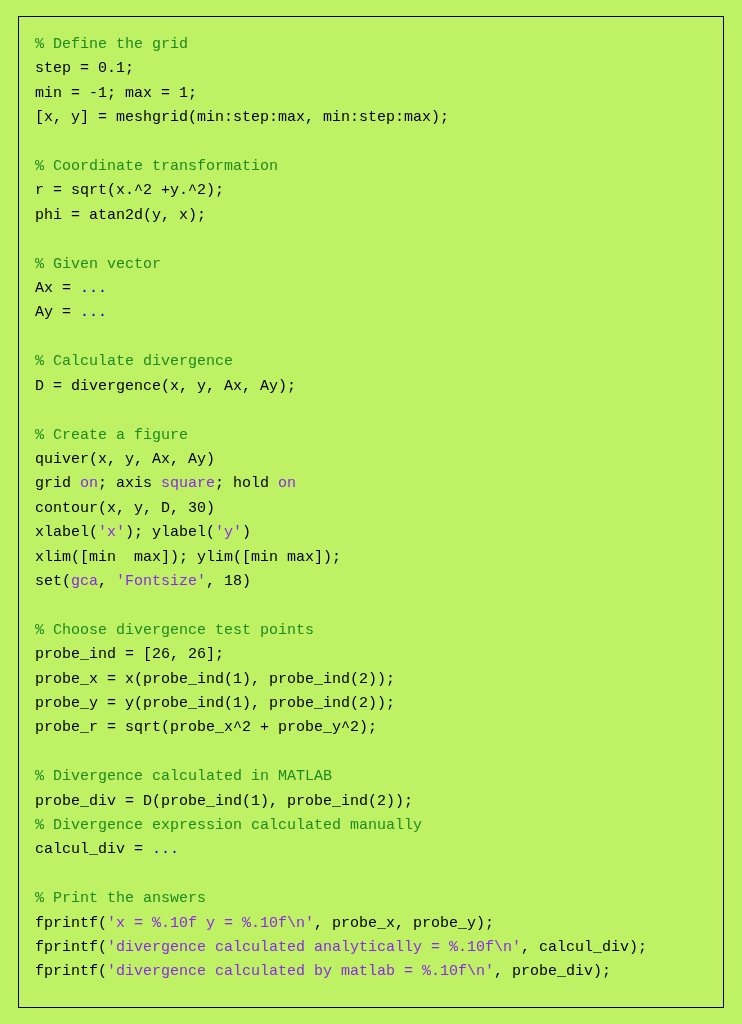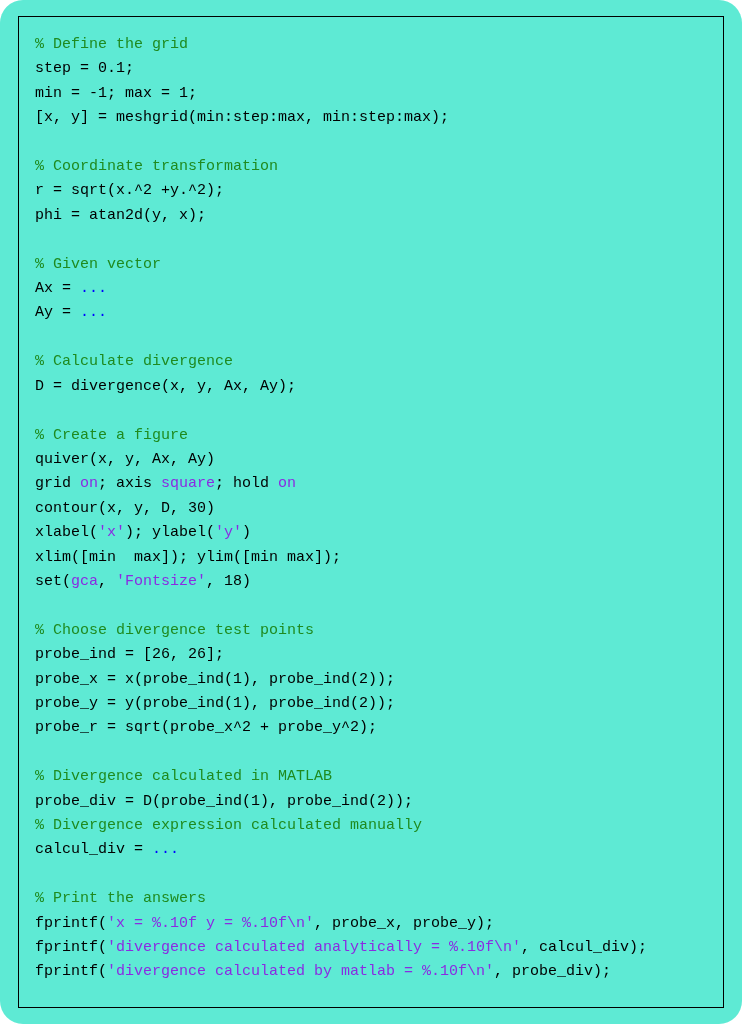--- a/index.html
+++ b/index.html
@@ -4,23 +4,22 @@
 <style>
   html, body {
     margin: 0;
     padding: 0;
     background: #ffffff;
   }
   .page {
     box-sizing: border-box;
     width: 742px;
     height: 1024px;
-    background: #5eead4;
+    background: #bef264;
     padding: 16px 18px;
-    border-radius: 23px;
   }
   .code-box {
     box-sizing: border-box;
     border: 1px solid #000;
     padding: 16px 16px 18px 16px;
     font-family: "Courier New", Courier, monospace;
     font-size: 15px;
     line-height: 24.4px;
     white-space: pre;
     color: #000;

